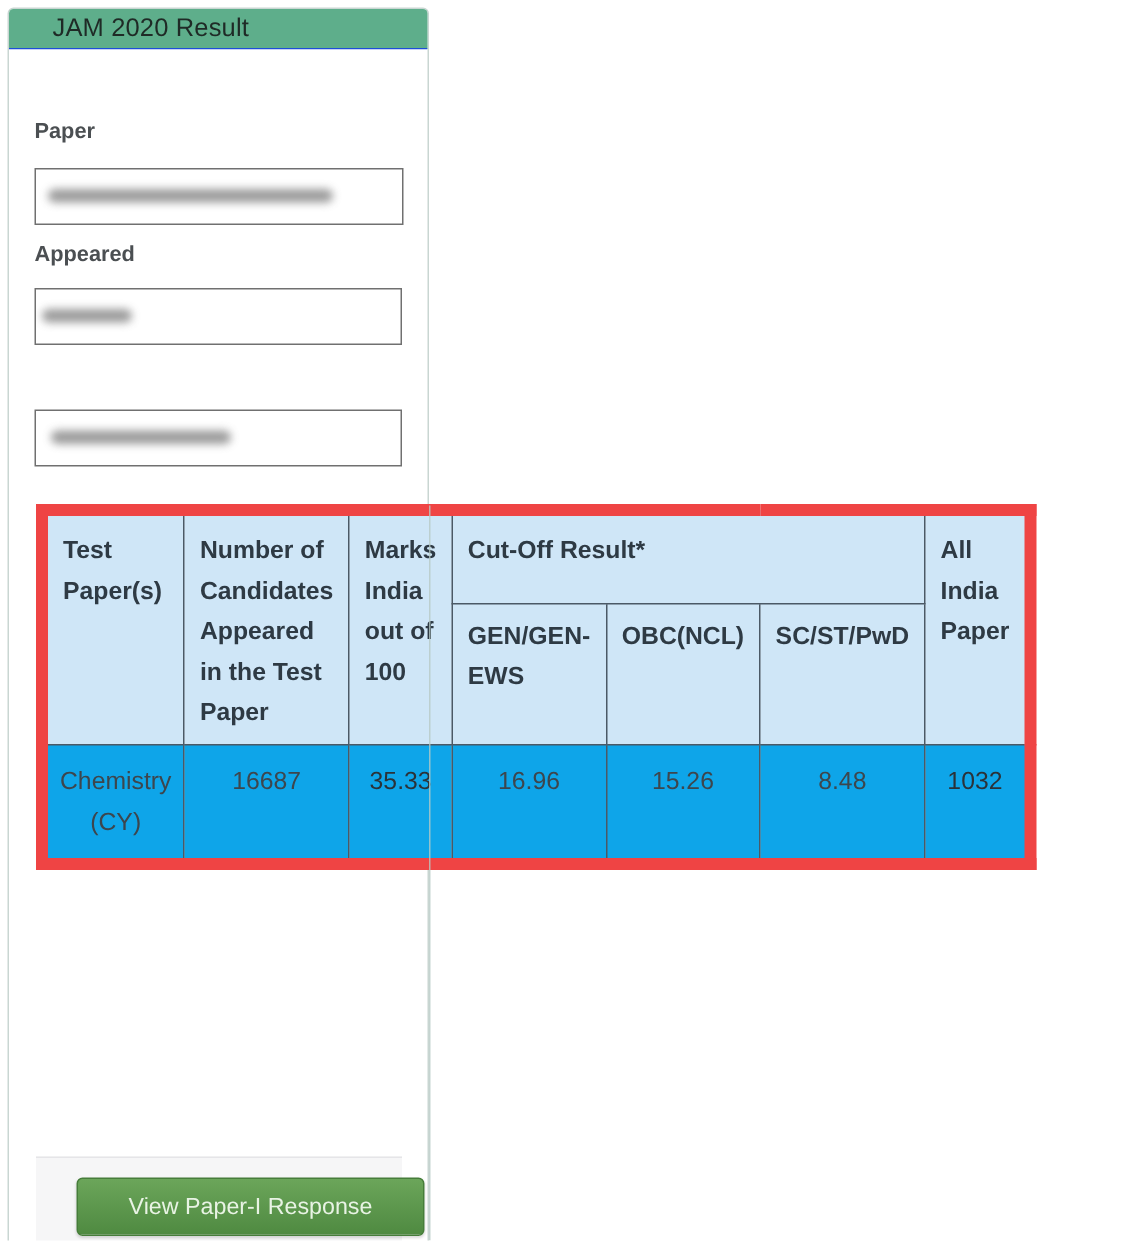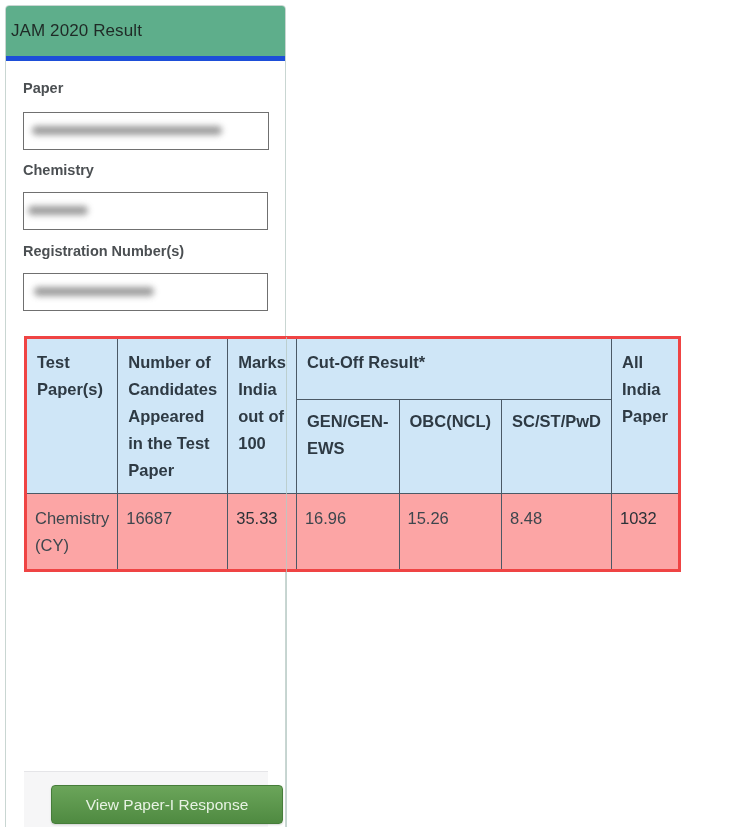--- a/index.html
+++ b/index.html
@@ -15,26 +15,26 @@
   .card {
     position: absolute;
     left: 5px; top: 5px;
     width: 281px; height: 830px;
     border: 1px solid #c9d6d2;
     border-radius: 4px 4px 0 0;
     background: #ffffff;
     box-sizing: border-box;
   }
   .card-header {
-    height: 55px;
+    height: 27px;
     background: #5eae8b;
     border-radius: 3px 3px 0 0;
-    border-bottom: 5px solid #1d4ed8;
+    border-bottom: 1px solid #1d4ed8;
     display: flex; align-items: center;
-    padding-left: 5px;
+    padding-left: 29px;
     box-sizing: border-box;
   }
   .card-title {
     font-size: 17px;
     color: #1f2a26;
     font-weight: 500;
     letter-spacing: 0.1px;
   }
 
   .field-label {
@@ -63,41 +63,42 @@
     filter: blur(3px);
     opacity: 0.85;
   }
 
   
   .result-table {
     position: absolute;
     left: 24px; top: 336px;
     width: 633px;
     border-collapse: collapse;
-    border: 3px solid #ef4444;
+    border: 8px solid #ef4444;
     font-size: 16.5px;
     color: #2e3a44;
   }
   .result-table th, .result-table td {
     border: 1.5px solid #4b5966;
     vertical-align: top;
     box-sizing: border-box;
   }
   .result-table th {
     background: #cfe6f7;
     text-align: left;
     font-weight: bold;
     line-height: 27px;
     padding: 10px 10px 6px 10px;
   }
   .result-table th.sub {
     padding-top: 8px;
   }
   .result-table td {
-    background: #fca5a5;
+    background: #0ea5e9;
+    text-align: center;
     line-height: 27px;
     padding: 11px 8px 10px 8px;
     font-weight: normal;
     color: #3d464d;
   }
   .result-table td.bold { font-weight: normal; color: #2b3238; }
 
   
   .card-edge-line {
     position: absolute;
@@ -149,26 +150,25 @@
     <div class="card-header">
       <span class="card-title">JAM 2020 Result</span>
     </div>
   </div>
 
   <div class="field-label" style="top:80px;">Paper</div>
   <div class="field-box" style="top:112px; width:246px;">
     <span class="redacted" style="left:8px; width:190px;"></span>
   </div>
 
-  <div class="field-label" style="top:162px;">Chemistry</div>
+  <div class="field-label" style="top:162px;">Appeared</div>
   <div class="field-box" style="top:192px;">
     <span class="redacted" style="left:4px; width:60px;"></span>
   </div>
 
-  <div class="field-label" style="top:243px;">Registration Number(s)</div>
   <div class="field-box" style="top:273px;">
     <span class="redacted" style="left:10px; width:120px;"></span>
   </div>
 
   <table class="result-table">
     <colgroup>
       <col style="width:107px">
       <col style="width:117px">
       <col style="width:81px">
       <col style="width:108px">

